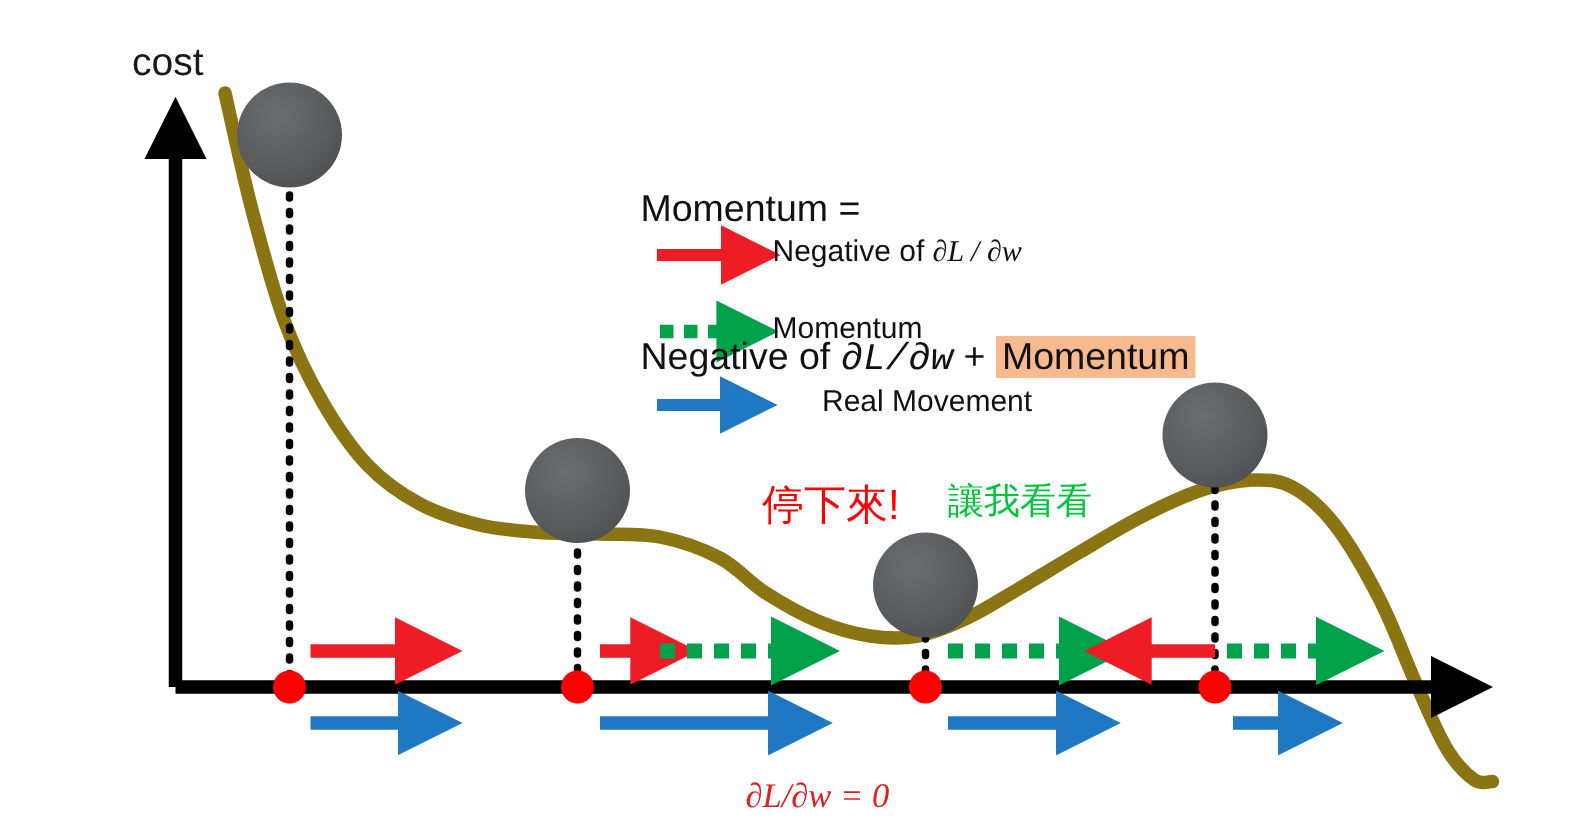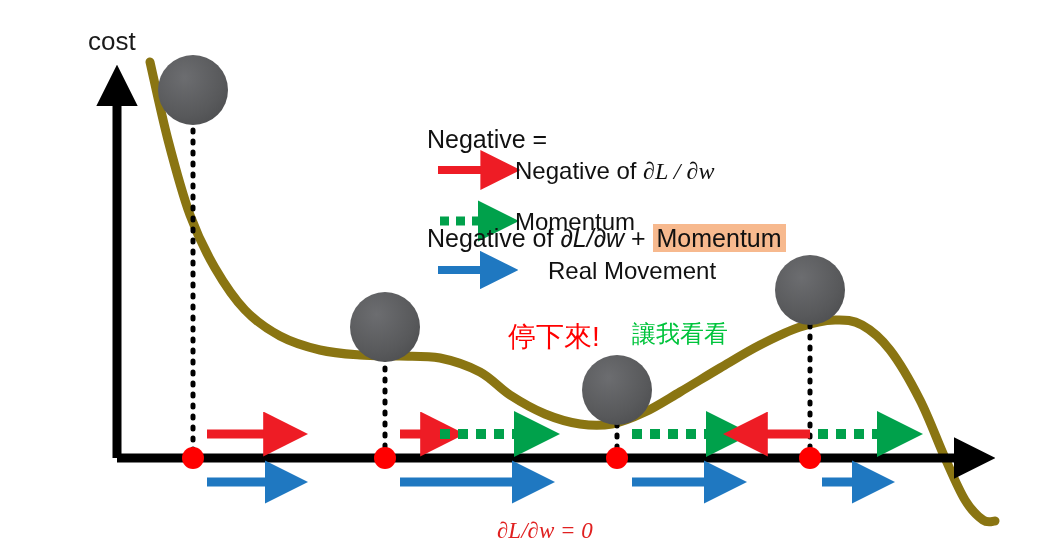--- a/index.html
+++ b/index.html
@@ -3,23 +3,23 @@
 <meta charset="utf-8">
 <style>
   html,body{margin:0;padding:0;background:#fff;}
   body{width:1052px;height:554px;position:relative;overflow:hidden;
        font-family:"Liberation Sans","DejaVu Sans",sans-serif;}
   #stage{position:absolute;inset:0;width:1052px;height:430px;background:#ffffff;}
   svg.layer{position:absolute;left:0;top:0;width:1052px;height:554px;}
   .txt{position:absolute;white-space:pre;}
   #axis-label-cost{left:88px;top:26px;font-size:26px;color:#1a1a1a;}
   #formula-block{left:427px;top:56px;font-size:25px;color:#111;line-height:1.33;}
-  #formula-block .mathit{font-family:Liberation Sans, sans-serif;font-style:italic;}
+  #formula-block .mathit{font-family:Liberation Mono, monospace;font-style:italic;}
   #momentum-hl{background:#F7B98E;padding:0 4px;}
-  .legend-label{font-size:24px;color:#111;}
+  .legend-label{font-size:20px;color:#111;}
   #legend-label-0{left:515px;top:157px;}
   #legend-label-1{left:515px;top:208px;}
   #legend-label-2{left:515px;top:257px;margin-left:33px;}
   .legend-label .mathit{font-family:"Liberation Serif","DejaVu Serif",serif;font-style:italic;}
   #note-stop{left:508px;top:318px;font-size:28px;color:#ff0000;}
   #note-look{left:632px;top:318px;font-size:24px;color:#00c43c;}
   #zero-label{left:497px;top:508px;font-size:23px;color:#e02020;
               font-family:"Liberation Serif","DejaVu Serif",serif;font-style:italic;margin-top:10px;}
 </style>
 </head>
@@ -97,21 +97,21 @@
     <g id="legend-icons">
       <line x1="438" y1="170" x2="498" y2="170" stroke="#ee1c25" stroke-width="8" marker-end="url(#m-red)"></line>
       <line x1="440" y1="221" x2="492" y2="221" stroke="#00a14b" stroke-width="9" stroke-dasharray="9 7" stroke-linecap="butt" marker-end="url(#m-green)"></line>
       <line x1="438" y1="270" x2="496" y2="270" stroke="#1f78c1" stroke-width="8" marker-end="url(#m-blue)"></line>
     </g>
   </svg>
 
   <div class="txt" id="axis-label-cost">cost</div>
 
   <div class="txt" id="formula-block">
-    <div>Negative =</div>
+    <div>Momentum =</div>
     <div><span>Negative of </span><span class="mathit">∂L/∂w</span><span> + </span><span id="momentum-hl">Momentum</span></div>
   </div>
 
   <div class="txt legend-label" id="legend-label-0"><span>Negative of </span><span class="mathit">∂L / ∂w</span></div>
 
   <div class="txt legend-label" id="legend-label-1"><span>Momentum</span></div>
 
   <div class="txt legend-label" id="legend-label-2"><span>Real Movement</span></div>
 
   <div class="txt" id="note-stop">停下來!</div>

